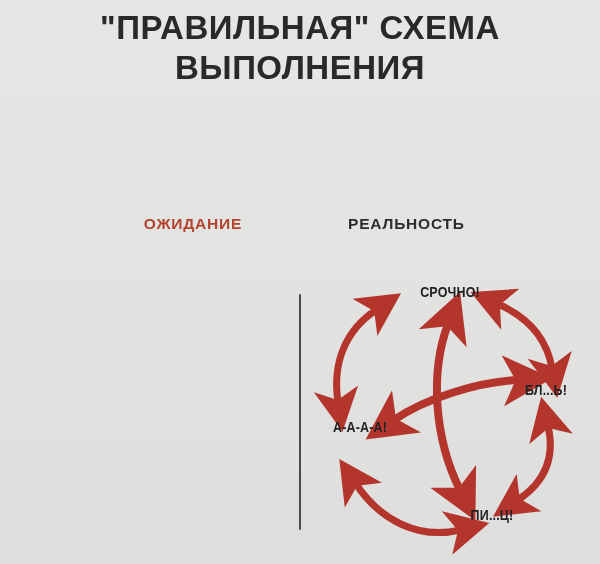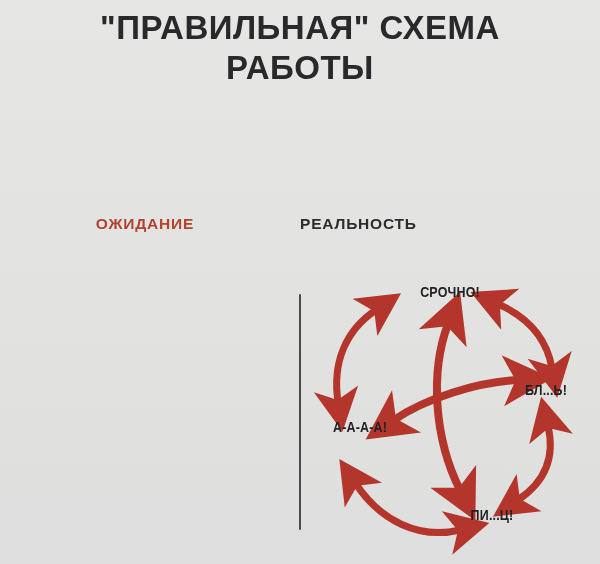--- a/index.html
+++ b/index.html
@@ -40,20 +40,21 @@
   }
 
   
   .col-head {
     position: absolute;
     font-family: "Liberation Sans", sans-serif;
     font-weight: bold;
     font-size: 15.5px;
     letter-spacing: 0.8px;
     white-space: nowrap;
+    padding-left: 48px;
   }
   #head-expectation {
     left: 0;
     width: 290px;
     text-align: center;
     top: 215px;
     color: #b2432f;
   }
   #head-reality {
     left: 300px;
@@ -101,21 +102,21 @@
     transform: translate(-50%, -50%) scaleX(0.86);
   }
 </style>
 </head>
 <body>
 
 <div id="meme">
 
   <div class="title-block">
     <div class="title-line">"ПРАВИЛЬНАЯ" СХЕМА</div>
-    <div class="title-line">РАБОТЫ</div>
+    <div class="title-line">ВЫПОЛНЕНИЯ</div>
   </div>
 
   <div class="col-head" id="head-expectation">ОЖИДАНИЕ</div>
   <div class="col-head" id="head-reality">РЕАЛЬНОСТЬ</div>
 
   <div id="divider"></div>
 
 
   <div class="panel" id="panel-reality">
     <svg width="298" height="300" viewBox="0 0 298 300">

